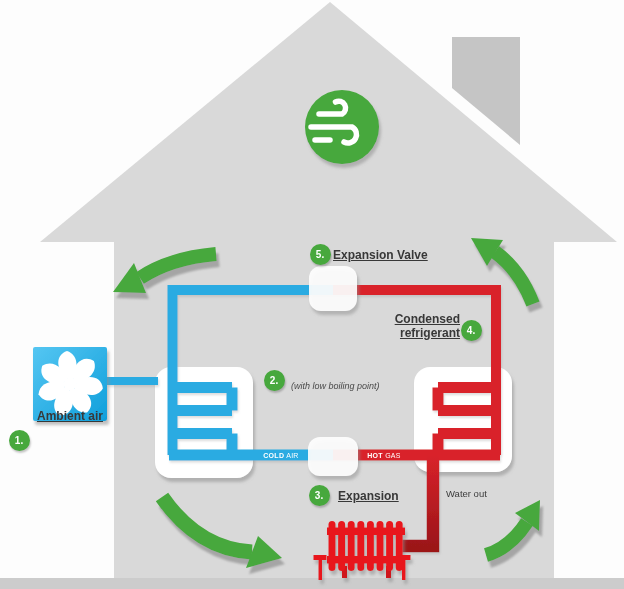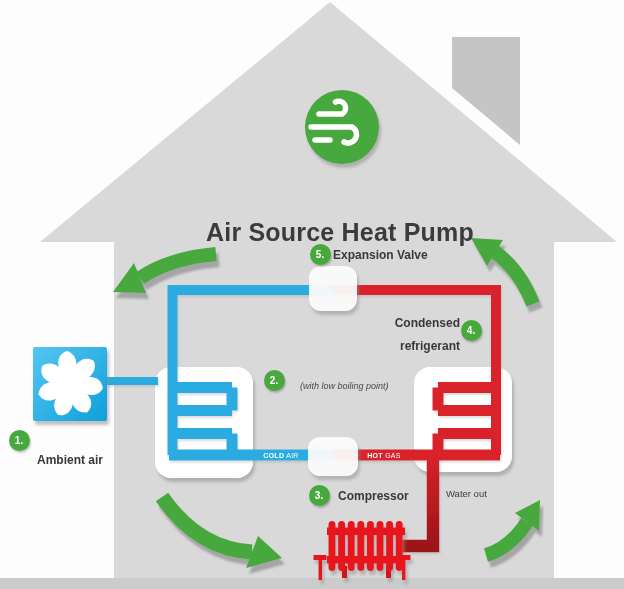--- a/index.html
+++ b/index.html
@@ -12,23 +12,23 @@
   .title{
     left:128px;top:218px;width:424px;text-align:center;
     font-size:25px;font-weight:700;color:#3b3b3b;letter-spacing:.2px;
   }
   .badge{
     width:21px;height:21px;border-radius:50%;background:#47a83d;
     color:#fff;font-size:10px;font-weight:700;
     display:flex;align-items:center;justify-content:center;
     box-shadow:1px 2px 2px rgba(0,0,0,.22);
   }
-  .step-label{font-size:12px;font-weight:700;color:#383838;white-space:nowrap;}
+  .step-label{font-size:12px;font-weight:700;color:#383838;white-space:nowrap;text-decoration:underline;}
   .step-sublabel{font-size:9px;font-style:italic;color:#4a4a4a;white-space:nowrap;}
-  .label4{width:68px;text-align:right;line-height:23px;white-space:normal;}
+  .label4{width:68px;text-align:right;line-height:14px;white-space:normal;}
   .pipe-label{
     top:451px;width:56px;text-align:center;color:#fff;font-size:7px;
     letter-spacing:.3px;line-height:9px;white-space:nowrap;
   }
   .pipe-label .w1{font-weight:700;}
   .pipe-label .w2{font-weight:400;}
   .water-out{font-size:9.5px;color:#3c3c3c;white-space:nowrap;}
 </style>
 </head>
 <body>
@@ -137,36 +137,35 @@
         <path d="M66,378 C56,369 55,355 67,351 C79,355 78,369 73,379 Z" transform="rotate(51.4,70,384)"></path>
         <path d="M66,378 C56,369 55,355 67,351 C79,355 78,369 73,379 Z" transform="rotate(102.8,70,384)"></path>
         <path d="M66,378 C56,369 55,355 67,351 C79,355 78,369 73,379 Z" transform="rotate(154.2,70,384)"></path>
         <path d="M66,378 C56,369 55,355 67,351 C79,355 78,369 73,379 Z" transform="rotate(205.6,70,384)"></path>
         <path d="M66,378 C56,369 55,355 67,351 C79,355 78,369 73,379 Z" transform="rotate(257,70,384)"></path>
         <path d="M66,378 C56,369 55,355 67,351 C79,355 78,369 73,379 Z" transform="rotate(308.4,70,384)"></path>
       </g>
     </g>
   </svg>
 
-  <div class="abs title">Air Source Heat Pump</div>
 
   <div class="abs badge" style="left:8.5px;top:429.5px;">
     <span>1.</span>
   </div>
-  <div class="abs step-label" style="left:37px;top:453px;">Ambient air</div>
+  <div class="abs step-label" style="left:37px;top:409px;">Ambient air</div>
 
   <div class="abs badge" style="left:263.5px;top:369.5px;">
     <span>2.</span>
   </div>
-  <div class="abs step-sublabel" style="left:300px;top:381px;">(with low boiling point)</div>
+  <div class="abs step-sublabel" style="left:291px;top:381px;">(with low boiling point)</div>
 
   <div class="abs badge" style="left:308.5px;top:484.5px;">
     <span>3.</span>
   </div>
-  <div class="abs step-label" style="left:338px;top:489px;">Compressor</div>
+  <div class="abs step-label" style="left:338px;top:489px;">Expansion</div>
 
   <div class="abs badge" style="left:460.5px;top:319.5px;">
     <span>4.</span>
   </div>
   <div class="abs step-label label4" style="left:392px;top:312px;">Condensed refrigerant</div>
 
   <div class="abs badge" style="left:309.5px;top:243.5px;">
     <span>5.</span>
   </div>
   <div class="abs step-label" style="left:333px;top:248px;">Expansion Valve</div>

